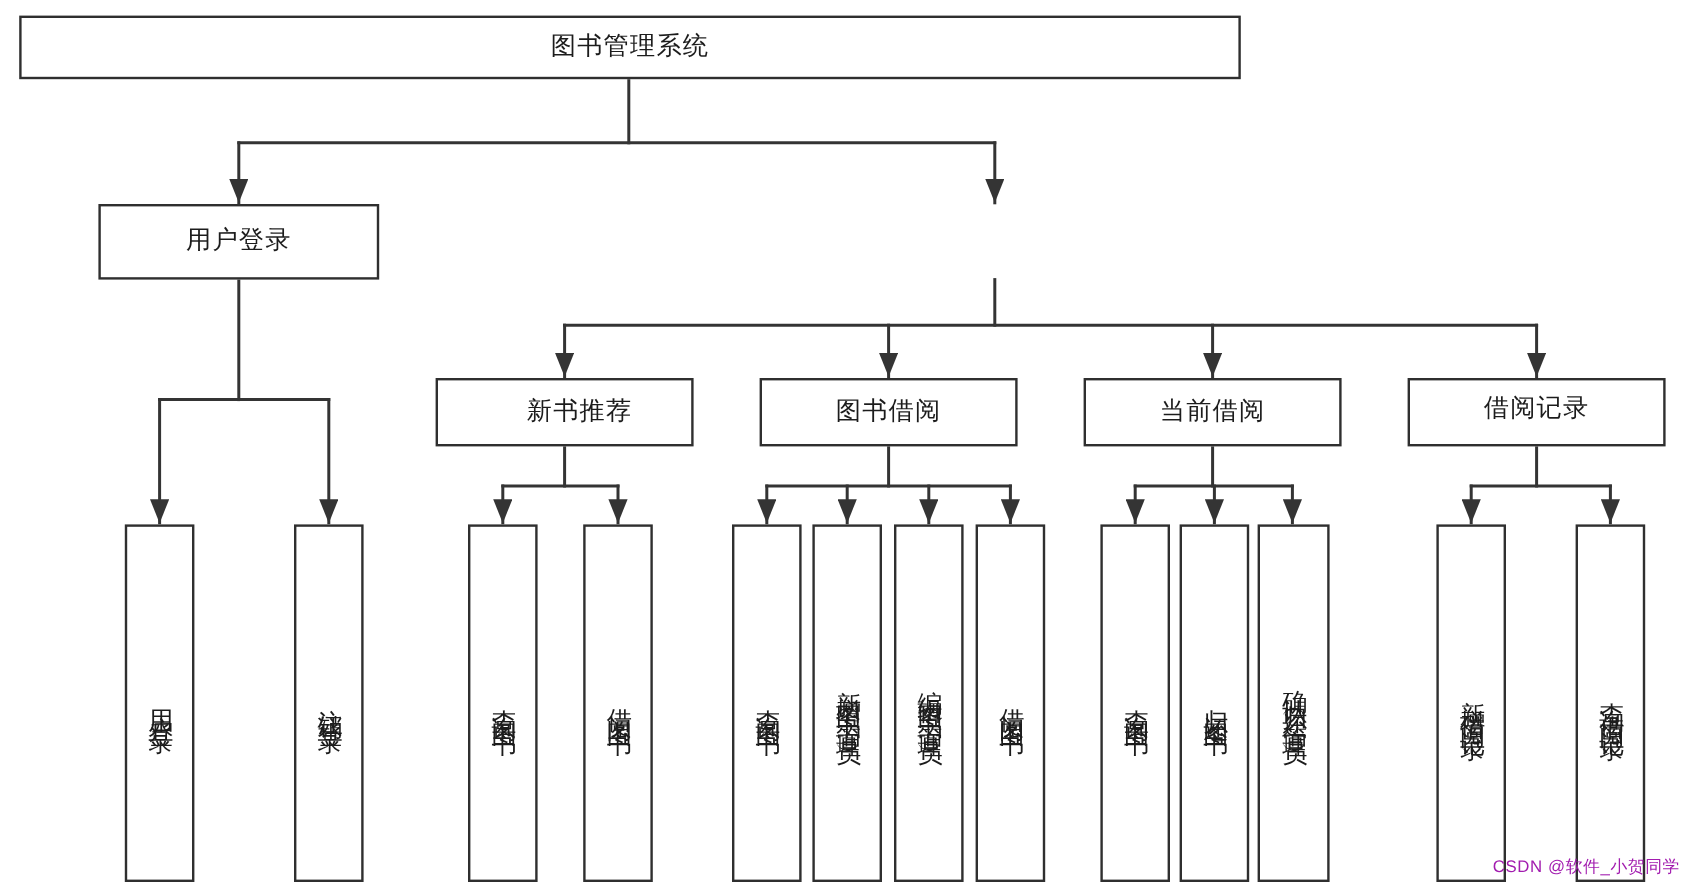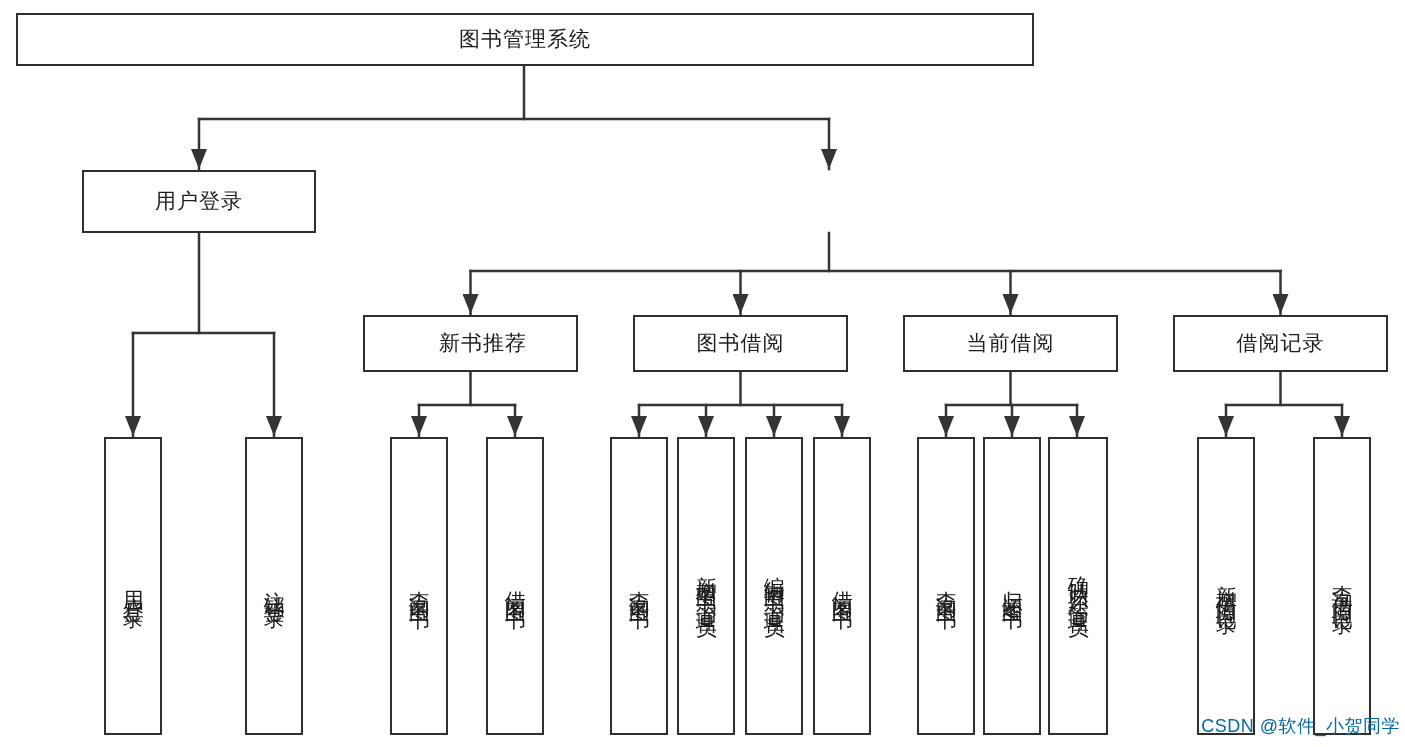--- a/index.html
+++ b/index.html
@@ -32,22 +32,22 @@
     writing-mode:vertical-rl;
     text-orientation:mixed;
     letter-spacing:6px;
     font-size:21px;
     padding:6px 0;
   }
 
   .watermark {
     position:absolute;
     top:714px; right:5px;
-    font-size:18px;
-    color:#0369a1;
+    font-size:14px;
+    color:#a21caf;
     letter-spacing:0.5px;
     white-space:nowrap;
   }
 </style>
 </head>
 <body>
 
 <div class="canvas">
 
   <svg class="edges" viewBox="0 0 1405 747" width="1405" height="747">
@@ -98,21 +98,21 @@
     <path class="e arrowed" d="M1342 405 V436"></path>
   </svg>
 
   <div class="node" style="left:16px; top:13px; width:1018px; height:53px;text-align:right;">图书管理系统</div>
 
   <div class="node" style="left:82px; top:170px; width:234px; height:63px;">用户登录</div>
 
   <div class="node" style="left:363px; top:315px; width:215px; height:57px;padding-left:25px;">新书推荐</div>
   <div class="node" style="left:903px; top:315px; width:215px; height:57px;">当前借阅</div>
   <div class="node" style="left:633px; top:315px; width:215px; height:57px;">图书借阅</div>
-  <div class="node" style="left:1173px; top:315px; width:215px; height:57px;">借阅记录</div>
+  <div class="node" style="left:1173px; top:315px; width:215px; height:57px;font-family:Liberation Mono, monospace;">借阅记录</div>
 
   <div class="node v" style="left:104px; top:437px; width:58px; height:298px;">用户登录</div>
   <div class="node v" style="left:245px; top:437px; width:58px; height:298px;">注销登录</div>
 
   <div class="node v" style="left:390px; top:437px; width:58px; height:298px;">查询图书</div>
   <div class="node v" style="left:486px; top:437px; width:58px; height:298px;">借阅图书</div>
 
   <div class="node v" style="left:610px; top:437px; width:58px; height:298px;">查询图书</div>
   <div class="node v" style="left:677px; top:437px; width:58px; height:298px;">新增图书（管理员）</div>
   <div class="node v" style="left:745px; top:437px; width:58px; height:298px;">编辑图书（管理员）</div>

